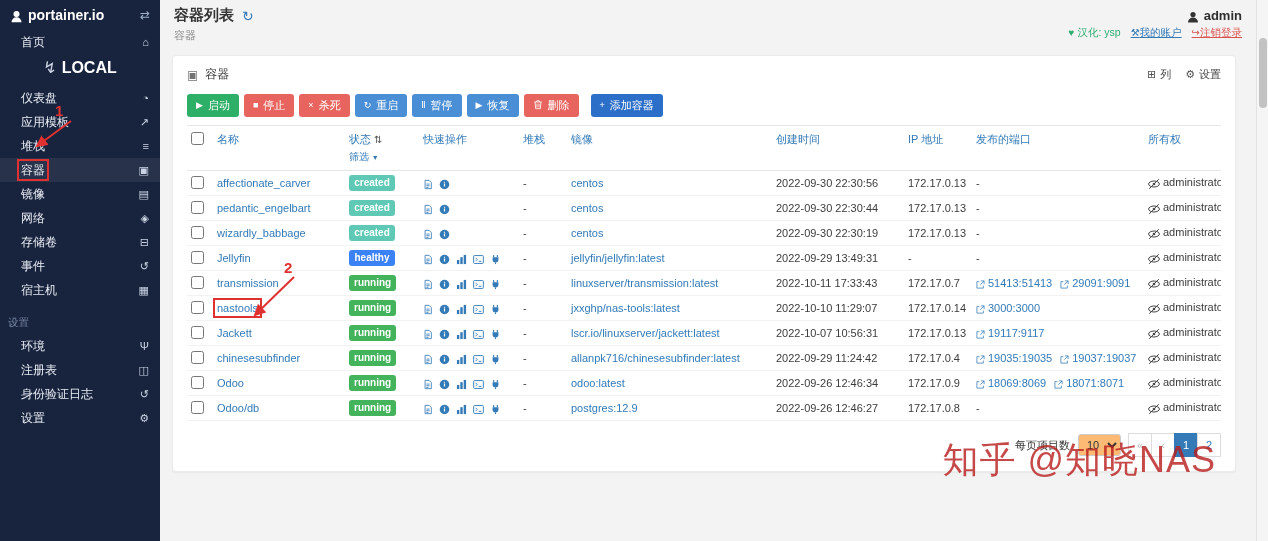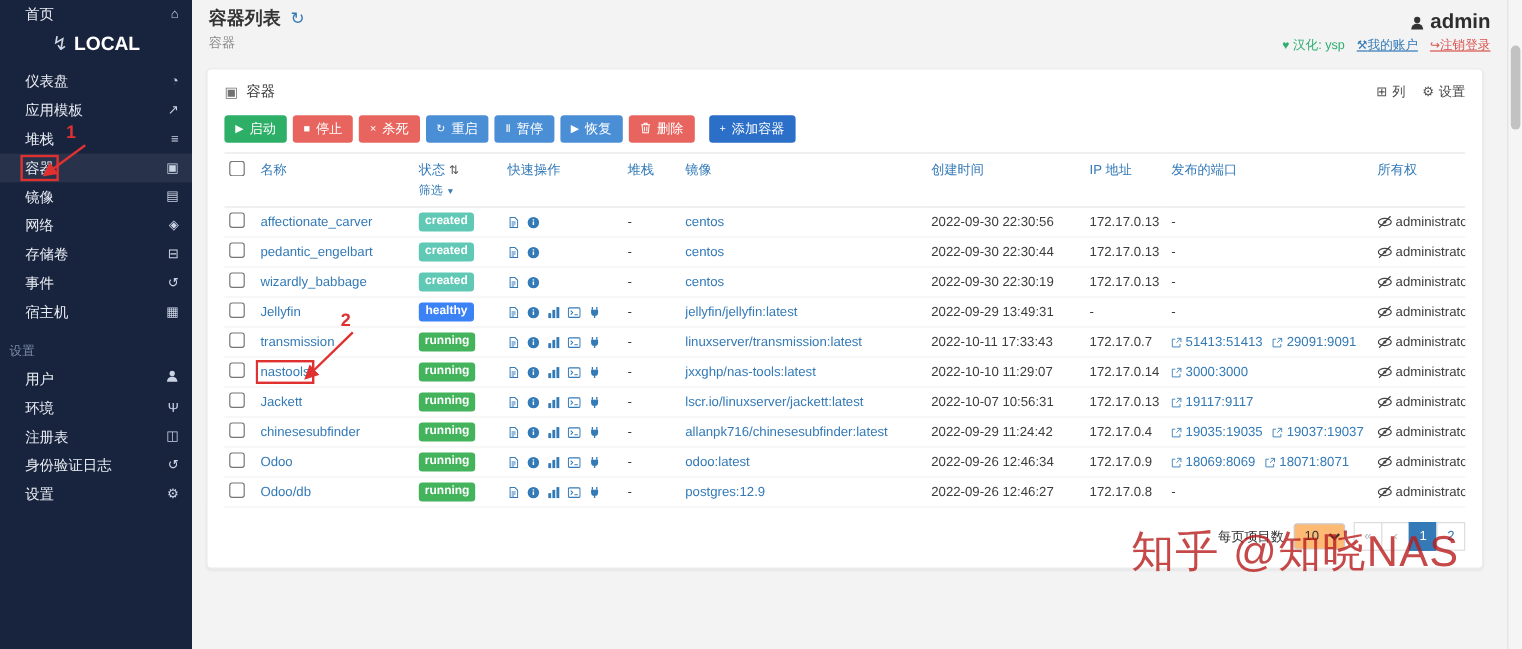--- a/index.html
+++ b/index.html
@@ -18,21 +18,21 @@
   .endpoint .ep-ic{margin-right:5px;font-weight:normal;color:#cfd8e6}
   .section-label{margin-top:14px;padding:0 8px 4px;font-size:10.5px;color:#7889a6}
 
   
   .main{position:absolute;left:160px;top:0;right:12px;bottom:0}
   .page-header{display:flex;justify-content:space-between;padding:6px 14px 0}
   .title-row{font-size:15px;color:#343434;display:flex;gap:8px;align-items:center;font-weight:bold}
   .refresh{color:#337ab7;font-size:14px;cursor:pointer;font-weight:normal}
   .subtitle{font-size:11px;color:#8a8a8a;margin-top:3px}
   .userbox{text-align:right;padding-top:2px}
-  .user-row{font-size:17px;font-weight:bold;color:#2e2e2e;display:flex;justify-content:flex-end;gap:5px;align-items:center}
+  .user-row{font-size:13px;font-weight:bold;color:#2e2e2e;display:flex;justify-content:flex-end;gap:5px;align-items:center}
   .user-links{margin-top:3px;font-size:10.5px;display:flex;gap:10px;align-items:flex-start}
   .user-links .ic{font-size:10px}
   .hanhua{color:#2fae71;cursor:pointer}
   .account{color:#337ab7;text-decoration:underline;cursor:pointer}
   .logout{color:#d9534f;text-decoration:underline;cursor:pointer}
 
   
   .panel{margin:12px 20px 0 12px;background:#fff;border:1px solid #ececec;border-radius:4px;box-shadow:0 1px 2px rgba(0,0,0,.05)}
   .panel-header{display:flex;justify-content:space-between;align-items:center;padding:10px 14px 7px;font-size:12px;color:#333}
   .ph-left{display:flex;gap:7px;align-items:center}
@@ -79,44 +79,50 @@
   .scrollbar{position:absolute;right:0;top:0;bottom:0;width:12px;background:#f5f5f5;border-left:1px solid #e2e2e2;z-index:6}
   .sb-thumb{position:absolute;left:2px;top:38px;width:8px;height:70px;background:#c2c2c2;border-radius:4px;cursor:pointer}
   .overlay{position:absolute;left:0;top:0;z-index:9;pointer-events:none}
   .ann-num{position:absolute;color:#e03131;font-size:15px;font-weight:bold;z-index:10}
   .ann-box{outline:2px solid #e03131;outline-offset:2px}
 </style>
 </head>
 <body>
 
 <aside class="sidebar">
+  <div class="logo-row">
+    <span class="logo">
+      <span class="ic"><svg width="13" height="13" viewBox="0 0 12 12" fill="none" xmlns="http://www.w3.org/2000/svg">
+            <circle cx="6" cy="3.8" r="2.8" fill="#fff"></circle>
+            <path d="M1.4 11.3a4.6 4.6 0 019.2 0z" fill="#fff"></path>
+          </svg></span>
+      <span>portainer.io</span>
+    </span>
+    <span class="toggle">⇄</span>
+  </div>
   <div class="side-item">
     <span class="lbl">首页</span>
     <span class="si">⌂</span>
   </div>
   <div class="endpoint">
     <span class="ep-ic">↯</span><span>LOCAL</span>
   </div>
   <nav id="menu-main">
       <div class="side-item"><span class="lbl">仪表盘</span><span class="si">◔</span></div>
       <div class="side-item"><span class="lbl">应用模板</span><span class="si">↗</span></div>
       <div class="side-item"><span class="lbl">堆栈</span><span class="si">≡</span></div>
       <div class="side-item active"><span class="lbl ann-box">容器</span><span class="si">▣</span></div>
       <div class="side-item"><span class="lbl">镜像</span><span class="si">▤</span></div>
       <div class="side-item"><span class="lbl">网络</span><span class="si">◈</span></div>
       <div class="side-item"><span class="lbl">存储卷</span><span class="si">⊟</span></div>
       <div class="side-item"><span class="lbl">事件</span><span class="si">↺</span></div>
       <div class="side-item"><span class="lbl">宿主机</span><span class="si">▦</span></div>
     </nav>
   <div class="section-label">设置</div>
   <nav id="menu-settings">
-      <div class="side-item"><span class="lbl">用户</span><span class="si"><svg width="11" height="11" viewBox="0 0 12 12" fill="none" xmlns="http://www.w3.org/2000/svg">
-            <circle cx="6" cy="3.5" r="2.4" fill="currentColor"></circle>
-            <path d="M1.2 11a4.8 4.8 0 019.6 0z" fill="currentColor"></path>
-          </svg></span></div>
       <div class="side-item"><span class="lbl">环境</span><span class="si">Ψ</span></div>
       <div class="side-item"><span class="lbl">注册表</span><span class="si">◫</span></div>
       <div class="side-item"><span class="lbl">身份验证日志</span><span class="si">↺</span></div>
       <div class="side-item"><span class="lbl">设置</span><span class="si">⚙</span></div>
     </nav>
 </aside>
 
 <div class="main">
   <div class="page-header">
     <div class="titles">

